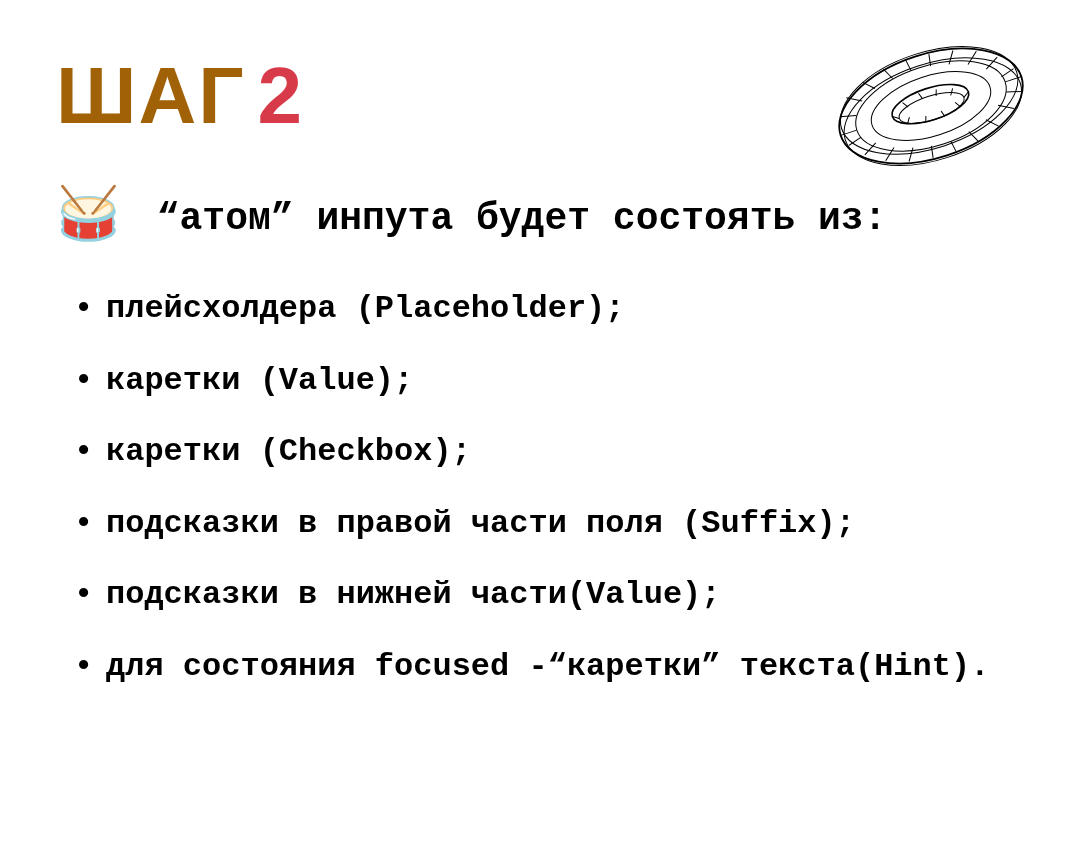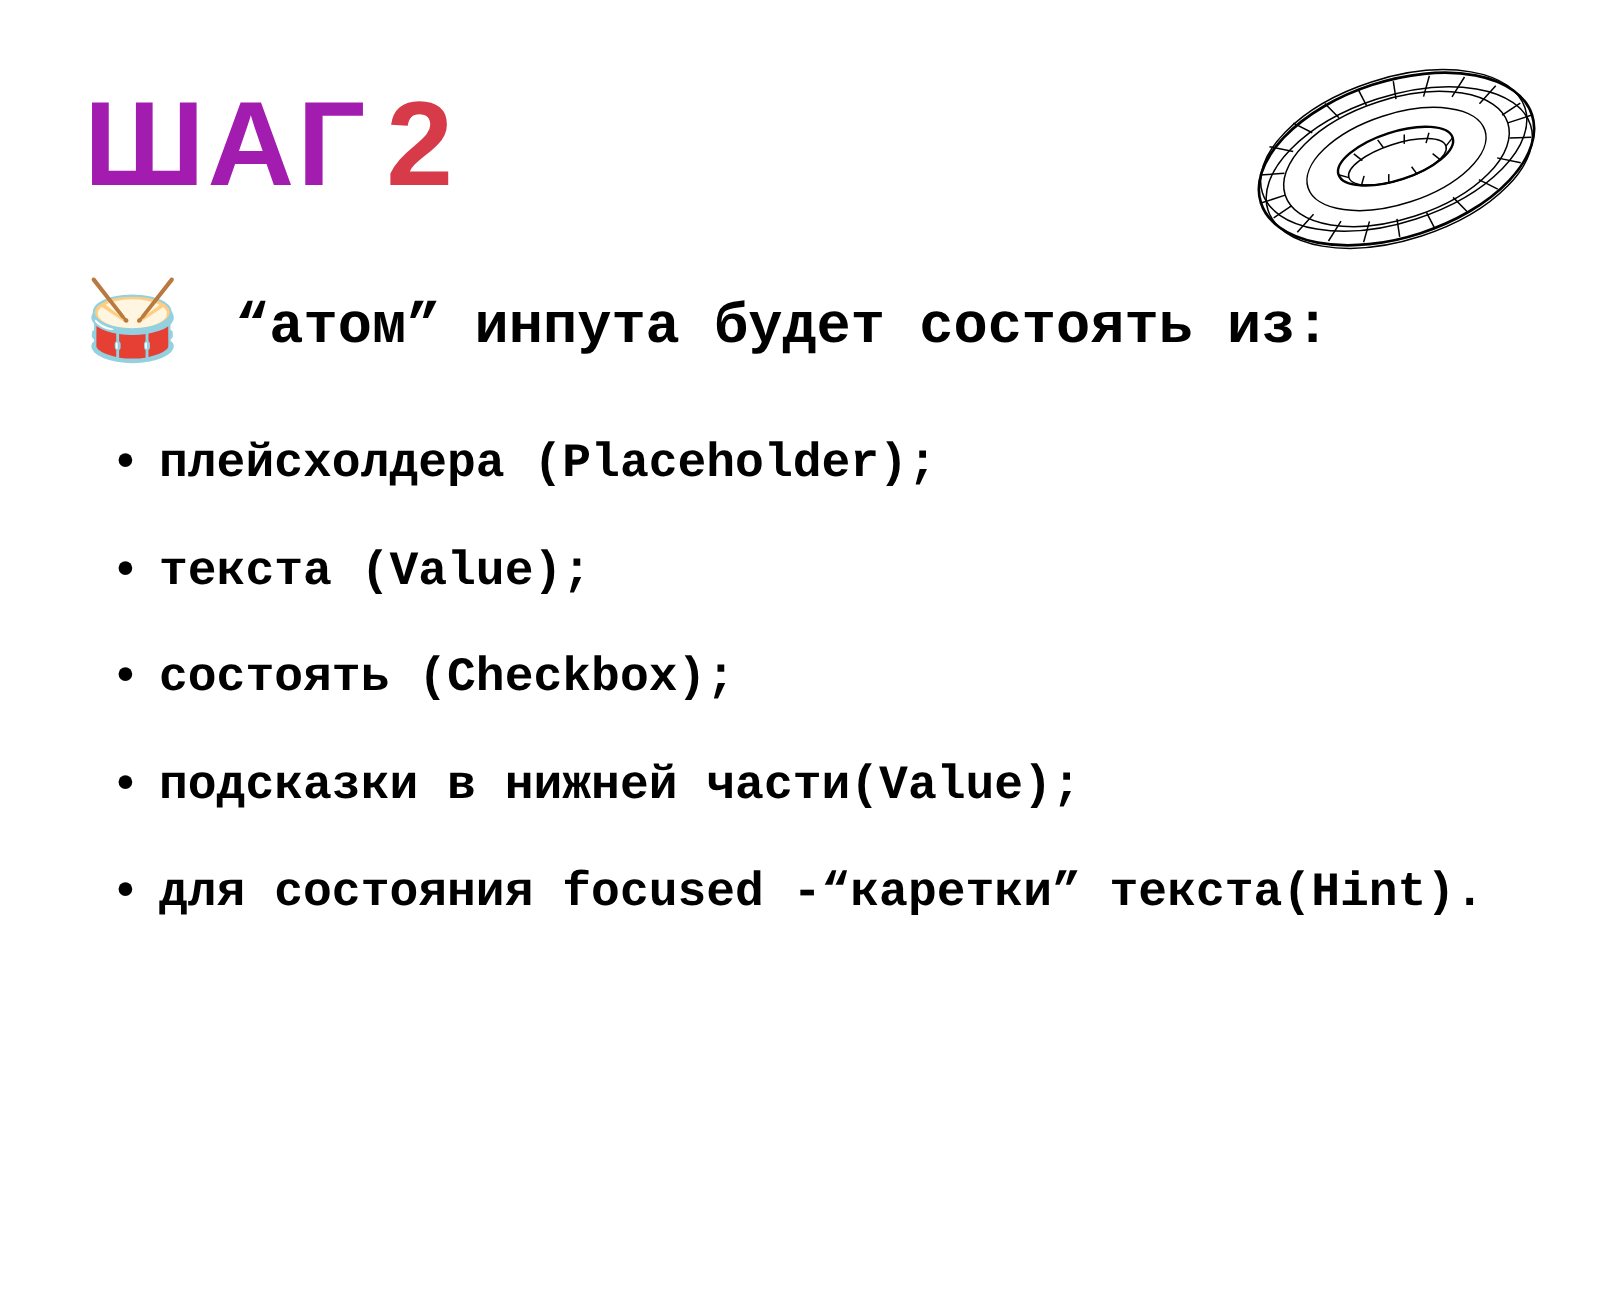--- a/index.html
+++ b/index.html
@@ -20,21 +20,21 @@
     padding: 56px 56px 40px 56px;
   }
   .title {
     font-size: 80px;
     font-weight: 900;
     letter-spacing: 2px;
     line-height: 1;
     font-family: Arial, Helvetica, sans-serif;
   }
   .title .step-word {
-    color: #a21caf;
+    color: #a16207;
     text-align: right;
   }
   .title .step-number {
     color: #d73a49;
     margin-left: 12px;
   }
   .torus-wrap {
     position: absolute;
     top: 26px;
     right: 44px;
@@ -142,19 +142,20 @@
     </svg>
   </div>
 
   <div class="subtitle-row">
     <span class="drum">🥁</span>
     <span class="subtitle">“атом” инпута будет состоять из:</span>
   </div>
 
   <ul class="items">
     <li>плейсхолдера (Placeholder);</li>
-    <li>текста (Value);</li>
-    <li>состоять (Checkbox);</li>
+    <li>каретки (Value);</li>
+    <li>каретки (Checkbox);</li>
+    <li>подсказки в правой части поля (Suffix);</li>
     <li>подсказки в нижней части(Value);</li>
     <li>для состояния focused -“каретки” текста(Hint).</li>
   </ul>
 
 </div>
 
 </body></html>

